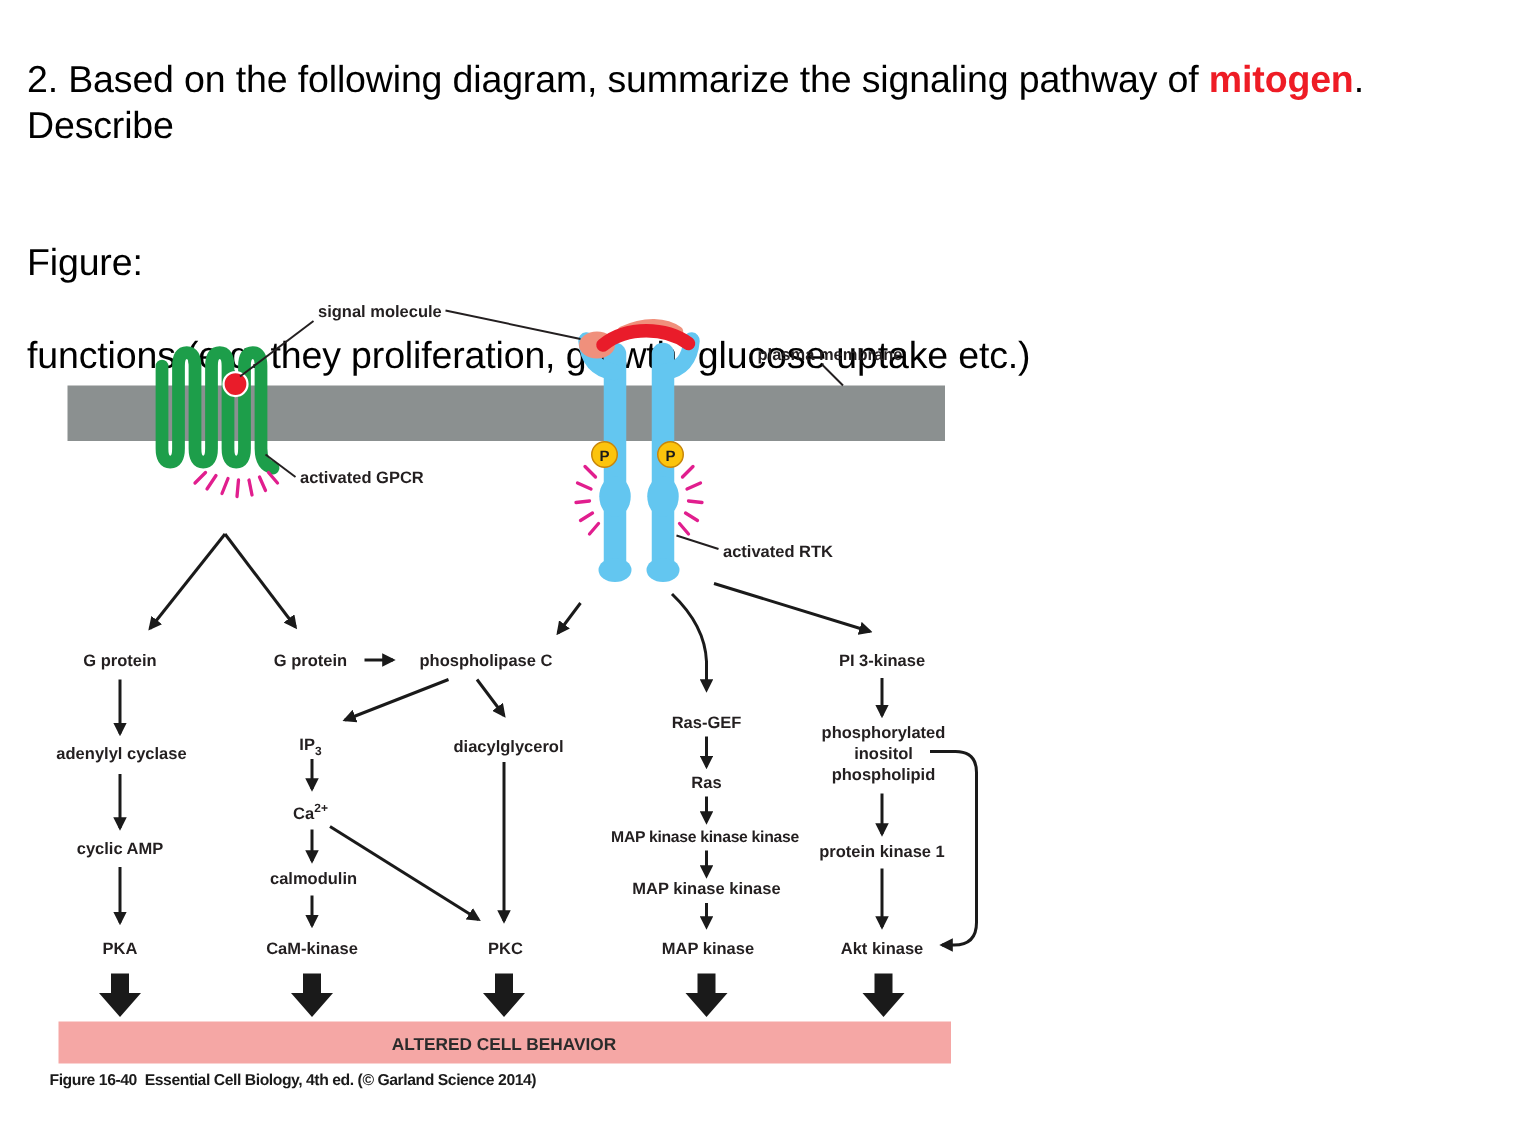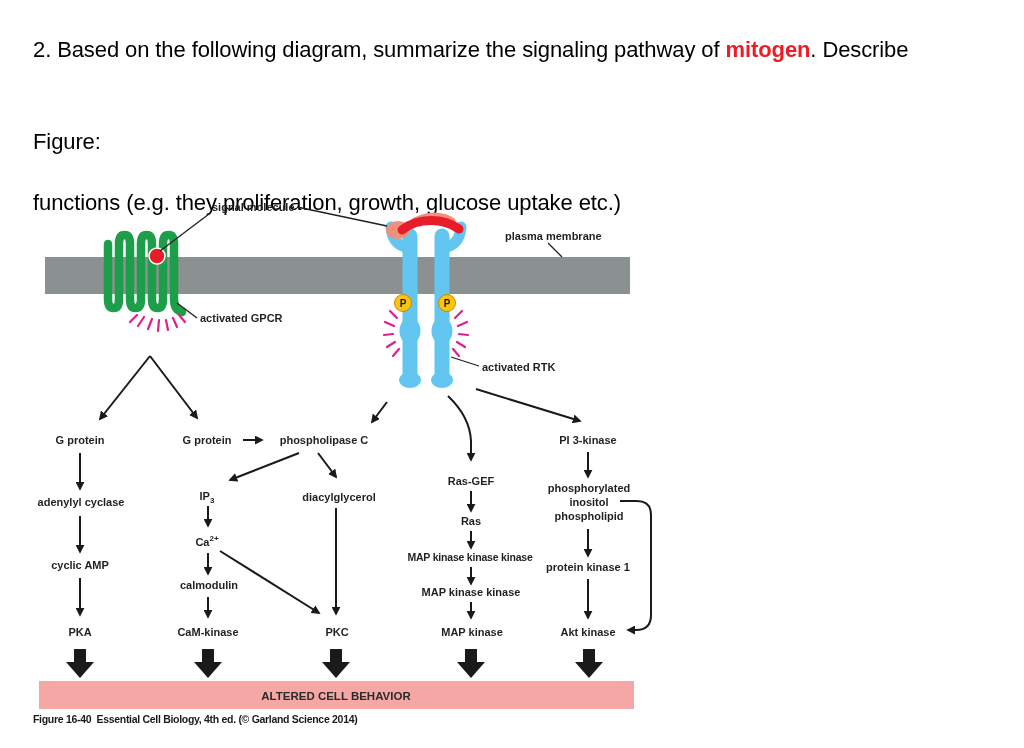--- a/index.html
+++ b/index.html
@@ -1,19 +1,19 @@
 <!DOCTYPE html>
 <html><head>
 <meta charset="utf-8">
 <style>
   html,body{margin:0;padding:0;background:#ffffff;width:1024px;height:748px;overflow:hidden;}
   .page{position:relative;width:1024px;height:748px;font-family:"Liberation Sans",sans-serif;}
   .question{
-    position:absolute;left:33px;top:13px;width:960px;
-    font-size:22px;line-height:30.6px;color:#000;letter-spacing:-0.1px;
+    position:absolute;left:18px;top:13px;width:960px;
+    font-size:25px;line-height:30.6px;color:#000;letter-spacing:-0.1px;
   }
   .question .hl{font-weight:bold;}
   svg{position:absolute;left:0;top:0;}
   .lbl{font-family:"Liberation Sans",sans-serif;font-weight:bold;font-size:11px;fill:#231f20;}
   .lbl-long{font-size:10.5px;letter-spacing:-0.2px;}
   .p-letter{font-family:"Liberation Sans",sans-serif;font-weight:bold;font-size:10px;fill:#1a1a1a;}
   .banner-text{font-family:"Liberation Sans",sans-serif;font-weight:bold;font-size:11.5px;fill:#2b2b2b;}
   .caption{font-family:"Liberation Sans",sans-serif;font-weight:bold;font-size:10.5px;fill:#1a1a1a;letter-spacing:-0.3px;white-space:pre;}
   .arrow{stroke:#1a1a1a;stroke-width:2;fill:none;}
   .ptr{stroke:#231f20;stroke-width:1.3;fill:none;}

